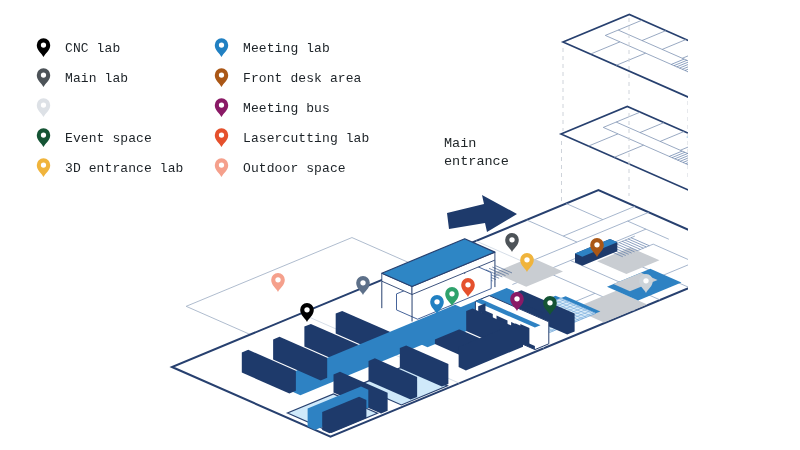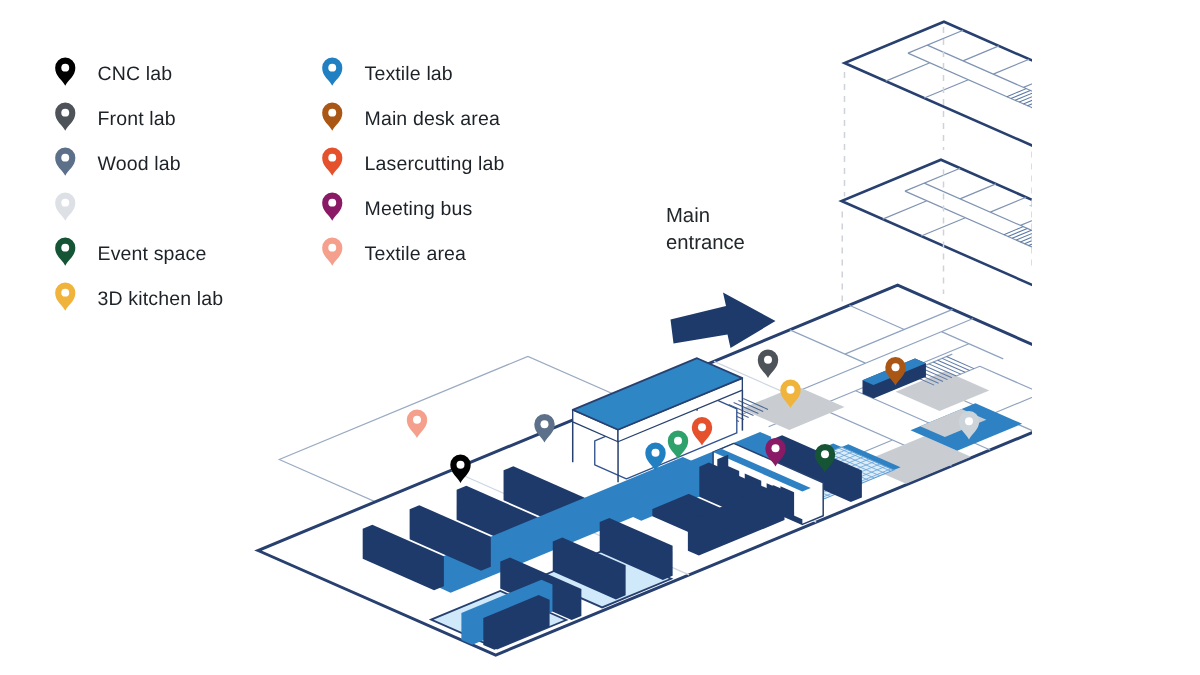--- a/index.html
+++ b/index.html
@@ -1,17 +1,17 @@
 <!DOCTYPE html>
 <html><head>
 <meta charset="utf-8">
 <style>
   html,body{margin:0;padding:0;background:#fff;}
   .stage{position:relative;width:688px;height:450px;background:#ffffff;overflow:hidden;
-         font-family:Liberation Sans, sans-serif;}
+         font-family:Liberation Mono, monospace;}
   #map-svg{position:absolute;left:0;top:0;}
   .legend{position:absolute;top:33px;}
   .legend.col0{left:36px;}
   .legend.col1{left:214px;}
   .legend-item{display:flex;align-items:center;height:30px;gap:14px;}
   .legend-pin{flex:0 0 auto;display:block;}
   .legend-label{font-size:13px;color:#1c2227;letter-spacing:.1px;}
   .entrance-label{position:absolute;left:444px;top:135px;font-size:13.5px;line-height:1.32;
                   color:#21272a;white-space:pre-line;}
 </style>
@@ -166,30 +166,23 @@
       <circle class="pin-hole" cx="0" cy="-13.2" r="2.9" fill="#ffffff"></circle>
     </svg>
     <span class="legend-label">CNC lab</span>
   </div>
 
   <div class="legend-item">
     <svg class="legend-pin" viewBox="-8 -21 16 22" width="15" height="20">
       <path class="pin-body" d="M0 0C-1.9 -4.2 -7.4 -6.8 -7.4 -13.2A7.4 7.4 0 1 1 7.4 -13.2C7.4 -6.8 1.9 -4.2 0 0Z" fill="#4d5358"></path>
       <circle class="pin-hole" cx="0" cy="-13.2" r="2.9" fill="#ffffff"></circle>
     </svg>
-    <span class="legend-label">Front lab</span>
-  </div>
-
-  <div class="legend-item">
-    <svg class="legend-pin" viewBox="-8 -21 16 22" width="15" height="20">
-      <path class="pin-body" d="M0 0C-1.9 -4.2 -7.4 -6.8 -7.4 -13.2A7.4 7.4 0 1 1 7.4 -13.2C7.4 -6.8 1.9 -4.2 0 0Z" fill="#5d7089"></path>
-      <circle class="pin-hole" cx="0" cy="-13.2" r="2.9" fill="#ffffff"></circle>
-    </svg>
-    <span class="legend-label">Wood lab</span>
-  </div>
+    <span class="legend-label">Main lab</span>
+  </div>
+
 
   <div class="legend-item">
     <svg class="legend-pin" viewBox="-8 -21 16 22" width="15" height="20">
       <path class="pin-body" d="M0 0C-1.9 -4.2 -7.4 -6.8 -7.4 -13.2A7.4 7.4 0 1 1 7.4 -13.2C7.4 -6.8 1.9 -4.2 0 0Z" fill="#dde1e6"></path>
       <circle class="pin-hole" cx="0" cy="-13.2" r="2.9" fill="#ffffff"></circle>
     </svg>
   </div>
 
   <div class="legend-item">
     <svg class="legend-pin" viewBox="-8 -21 16 22" width="15" height="20">
@@ -198,60 +191,60 @@
     </svg>
     <span class="legend-label">Event space</span>
   </div>
 
 
   <div class="legend-item">
     <svg class="legend-pin" viewBox="-8 -21 16 22" width="15" height="20">
       <path class="pin-body" d="M0 0C-1.9 -4.2 -7.4 -6.8 -7.4 -13.2A7.4 7.4 0 1 1 7.4 -13.2C7.4 -6.8 1.9 -4.2 0 0Z" fill="#f0b43c"></path>
       <circle class="pin-hole" cx="0" cy="-13.2" r="2.9" fill="#ffffff"></circle>
     </svg>
-    <span class="legend-label">3D kitchen lab</span>
+    <span class="legend-label">3D entrance lab</span>
   </div>
 </div>
   <div class="legend col1" id="legend-col-1">
   <div class="legend-item">
     <svg class="legend-pin" viewBox="-8 -21 16 22" width="15" height="20">
       <path class="pin-body" d="M0 0C-1.9 -4.2 -7.4 -6.8 -7.4 -13.2A7.4 7.4 0 1 1 7.4 -13.2C7.4 -6.8 1.9 -4.2 0 0Z" fill="#2180c2"></path>
       <circle class="pin-hole" cx="0" cy="-13.2" r="2.9" fill="#ffffff"></circle>
     </svg>
-    <span class="legend-label">Textile lab</span>
+    <span class="legend-label">Meeting lab</span>
   </div>
 
   <div class="legend-item">
     <svg class="legend-pin" viewBox="-8 -21 16 22" width="15" height="20">
       <path class="pin-body" d="M0 0C-1.9 -4.2 -7.4 -6.8 -7.4 -13.2A7.4 7.4 0 1 1 7.4 -13.2C7.4 -6.8 1.9 -4.2 0 0Z" fill="#aa5716"></path>
       <circle class="pin-hole" cx="0" cy="-13.2" r="2.9" fill="#ffffff"></circle>
     </svg>
-    <span class="legend-label">Main desk area</span>
+    <span class="legend-label">Front desk area</span>
+  </div>
+
+  <div class="legend-item">
+    <svg class="legend-pin" viewBox="-8 -21 16 22" width="15" height="20">
+      <path class="pin-body" d="M0 0C-1.9 -4.2 -7.4 -6.8 -7.4 -13.2A7.4 7.4 0 1 1 7.4 -13.2C7.4 -6.8 1.9 -4.2 0 0Z" fill="#8a1a66"></path>
+      <circle class="pin-hole" cx="0" cy="-13.2" r="2.9" fill="#ffffff"></circle>
+    </svg>
+    <span class="legend-label">Meeting bus</span>
   </div>
 
   <div class="legend-item">
     <svg class="legend-pin" viewBox="-8 -21 16 22" width="15" height="20">
       <path class="pin-body" d="M0 0C-1.9 -4.2 -7.4 -6.8 -7.4 -13.2A7.4 7.4 0 1 1 7.4 -13.2C7.4 -6.8 1.9 -4.2 0 0Z" fill="#e5512d"></path>
       <circle class="pin-hole" cx="0" cy="-13.2" r="2.9" fill="#ffffff"></circle>
     </svg>
     <span class="legend-label">Lasercutting lab</span>
   </div>
 
   <div class="legend-item">
     <svg class="legend-pin" viewBox="-8 -21 16 22" width="15" height="20">
-      <path class="pin-body" d="M0 0C-1.9 -4.2 -7.4 -6.8 -7.4 -13.2A7.4 7.4 0 1 1 7.4 -13.2C7.4 -6.8 1.9 -4.2 0 0Z" fill="#8a1a66"></path>
-      <circle class="pin-hole" cx="0" cy="-13.2" r="2.9" fill="#ffffff"></circle>
-    </svg>
-    <span class="legend-label">Meeting bus</span>
-  </div>
-
-  <div class="legend-item">
-    <svg class="legend-pin" viewBox="-8 -21 16 22" width="15" height="20">
       <path class="pin-body" d="M0 0C-1.9 -4.2 -7.4 -6.8 -7.4 -13.2A7.4 7.4 0 1 1 7.4 -13.2C7.4 -6.8 1.9 -4.2 0 0Z" fill="#f5a08c"></path>
       <circle class="pin-hole" cx="0" cy="-13.2" r="2.9" fill="#ffffff"></circle>
     </svg>
-    <span class="legend-label">Textile area</span>
+    <span class="legend-label">Outdoor space</span>
   </div>
 </div>
 
   <div class="entrance-label">Main
 entrance</div>
 </div>
 
 </body></html>

